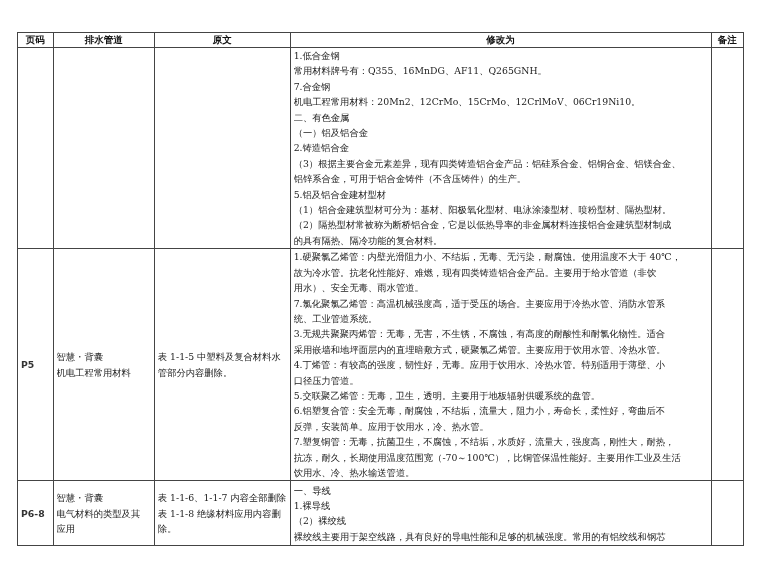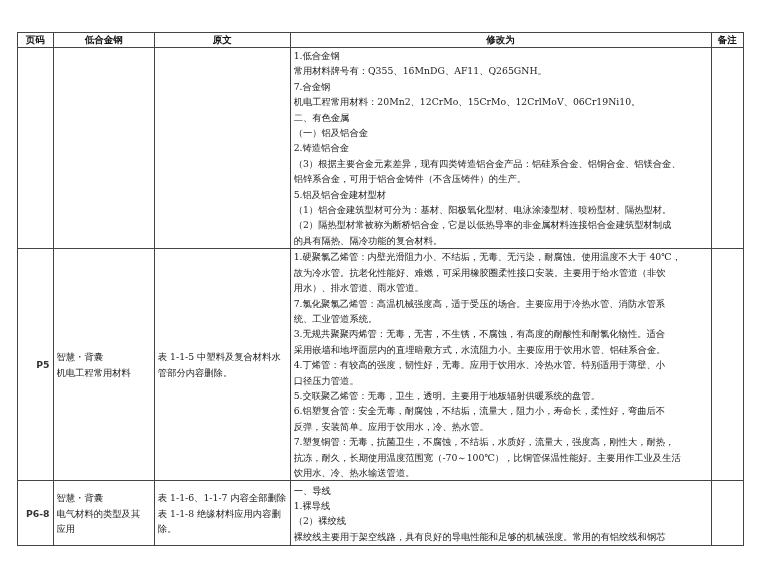--- a/index.html
+++ b/index.html
@@ -17,21 +17,21 @@
     table.doc th {
       font-family: "DejaVu Sans", "Liberation Sans", sans-serif;
       font-weight: bold; font-size: 9.5px; height: 14px; line-height: 14px;
       text-align: center; color: #111;
     }
     .col-page { width: 34px; }
     .col-loc { width: 97px; }
     .col-orig { width: 130px; }
     .col-mod { width: 403px; }
     .col-note { width: 31px; }
-    td.page { text-align: right; font-family: "DejaVu Sans", "Liberation Sans", sans-serif; font-size: 8.5px; font-weight: bold; color: #333; }
+    td.page { text-align: left; font-family: "DejaVu Sans", "Liberation Sans", sans-serif; font-size: 8.5px; font-weight: bold; color: #333; }
     td.loc, td.orig { vertical-align: middle; padding-left: 5px; }
     td.mod { vertical-align: top; padding-left: 2px; padding-top: 0; }
     .line { display: block; white-space: nowrap; overflow: hidden; }
     .b { font-weight: normal; font-family: "DejaVu Sans", "Liberation Sans", sans-serif; color: #111; }
     .r1 { height: 193px; margin-top: 34px; }
     .r2 { height: 219px; }
     .r3 { height: 65px; }
     .cell-lines .line { line-height: 15.4px; }
   </style>
 </head>
@@ -41,21 +41,21 @@
   <colgroup>
     <col class="col-page">
       <col class="col-loc">
       <col class="col-orig">
       <col class="col-mod">
       <col class="col-note">
   </colgroup>
   <thead>
     <tr>
       <th>页码</th>
-      <th>低合金钢</th>
+      <th>排水管道</th>
       <th>原文</th>
       <th>修改为</th>
       <th>备注</th>
     </tr>
   </thead>
   <tbody>
     <tr class="r1">
       <td class="page"></td>
       <td class="loc"></td>
       <td class="orig"></td>
@@ -81,26 +81,26 @@
       <td class="loc cell-lines">
         <span class="line">智慧・背囊</span>
         <span class="line">机电工程常用材料</span>
       </td>
       <td class="orig cell-lines">
         <span class="line">表 1-1-5 中塑料及复合材料水</span>
         <span class="line">管部分内容删除。</span>
       </td>
       <td class="mod cell-lines">
           <span class="line">1.硬聚氯乙烯管：内壁光滑阻力小、不结垢，无毒、无污染，耐腐蚀。使用温度不大于 40℃，</span>
-          <span class="line">故为冷水管。抗老化性能好、难燃，可采用橡胶圈柔性接口安装。主要用于给水管道（非饮</span>
-          <span class="line">用水）、排水管道、雨水管道。</span>
+          <span class="line">故为冷水管。抗老化性能好、难燃，现有四类铸造铝合金产品。主要用于给水管道（非饮</span>
+          <span class="line">用水）、安全无毒、雨水管道。</span>
           <span class="line">7.氯化聚氯乙烯管：高温机械强度高，适于受压的场合。主要应用于冷热水管、消防水管系</span>
           <span class="line">统、工业管道系统。</span>
           <span class="line">3.无规共聚聚丙烯管：无毒，无害，不生锈，不腐蚀，有高度的耐酸性和耐氯化物性。适合</span>
-          <span class="line">采用嵌墙和地坪面层内的直埋暗敷方式，水流阻力小。主要应用于饮用水管、铝硅系合金。</span>
+          <span class="line">采用嵌墙和地坪面层内的直埋暗敷方式，硬聚氯乙烯管。主要应用于饮用水管、冷热水管。</span>
           <span class="line">4.丁烯管：有较高的强度，韧性好，无毒。应用于饮用水、冷热水管。特别适用于薄壁、小</span>
           <span class="line">口径压力管道。</span>
           <span class="line">5.交联聚乙烯管：无毒，卫生，透明。主要用于地板辐射供暖系统的盘管。</span>
           <span class="line">6.铝塑复合管：安全无毒，耐腐蚀，不结垢，流量大，阻力小，寿命长，柔性好，弯曲后不</span>
           <span class="line">反弹，安装简单。应用于饮用水，冷、热水管。</span>
           <span class="line">7.塑复铜管：无毒，抗菌卫生，不腐蚀，不结垢，水质好，流量大，强度高，刚性大，耐热，</span>
           <span class="line">抗冻，耐久，长期使用温度范围宽（-70～100℃），比铜管保温性能好。主要用作工业及生活</span>
           <span class="line">饮用水、冷、热水输送管道。</span>
         </td>
       <td class="note"></td>

